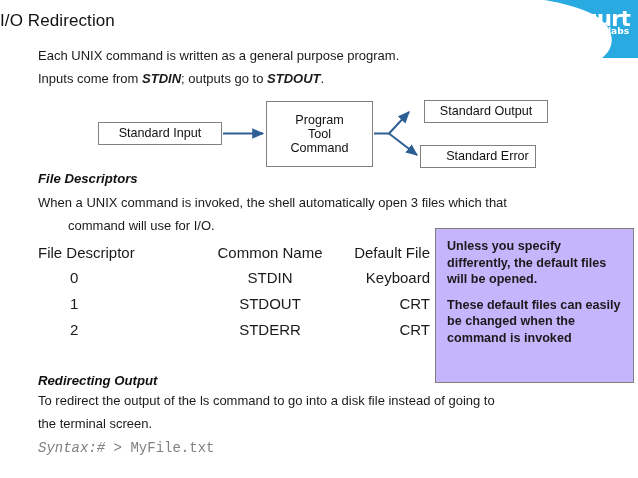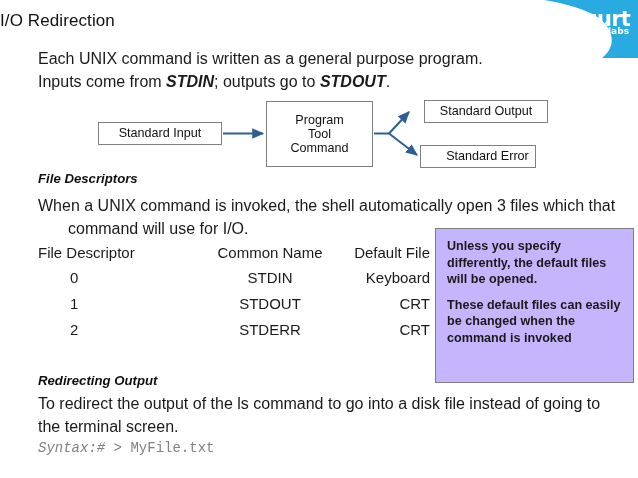--- a/index.html
+++ b/index.html
@@ -59,21 +59,21 @@
     font-size: 17px;
     font-weight: normal;
     color: #111111;
     letter-spacing: 0.1px;
   }
 
   
   .para {
     position: absolute;
     left: 38px;
-    font-size: 16px;
+    font-size: 13px;
     line-height: 1.45;
     color: #1a1a1a;
     white-space: nowrap;
   }
   .para b { font-weight: bold; font-style: italic; }
   .heading {
     position: absolute;
     left: 38px;
     font-size: 13.2px;
     font-weight: bold;

